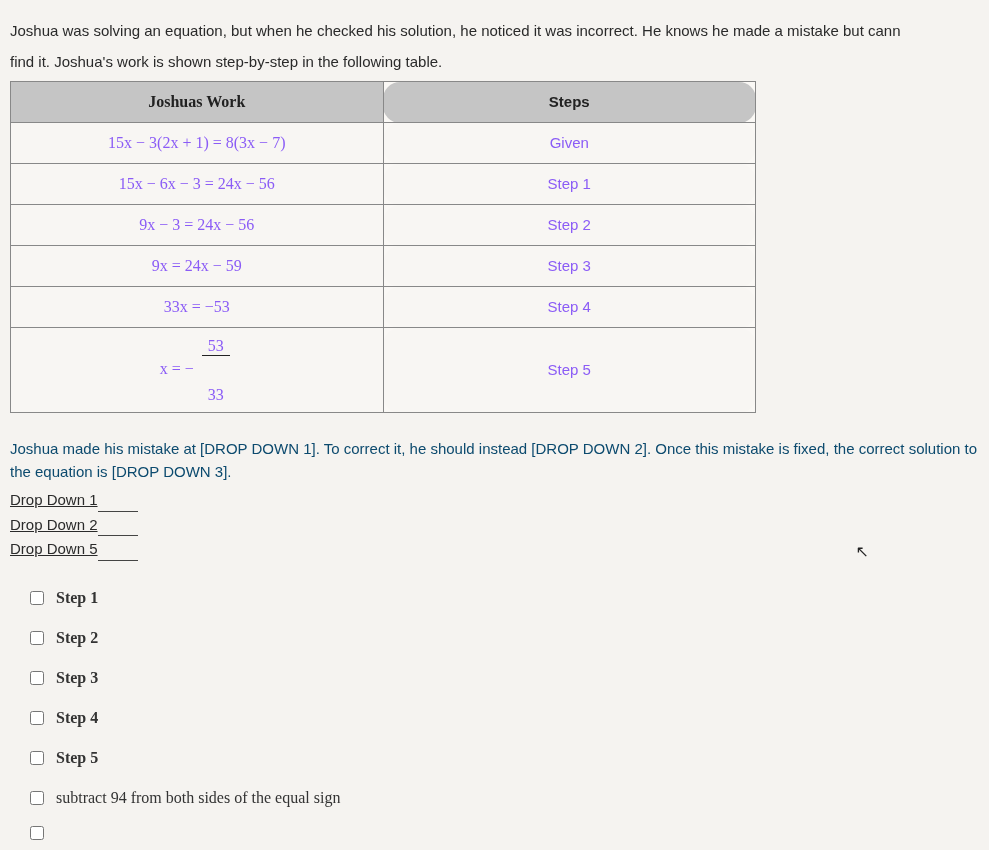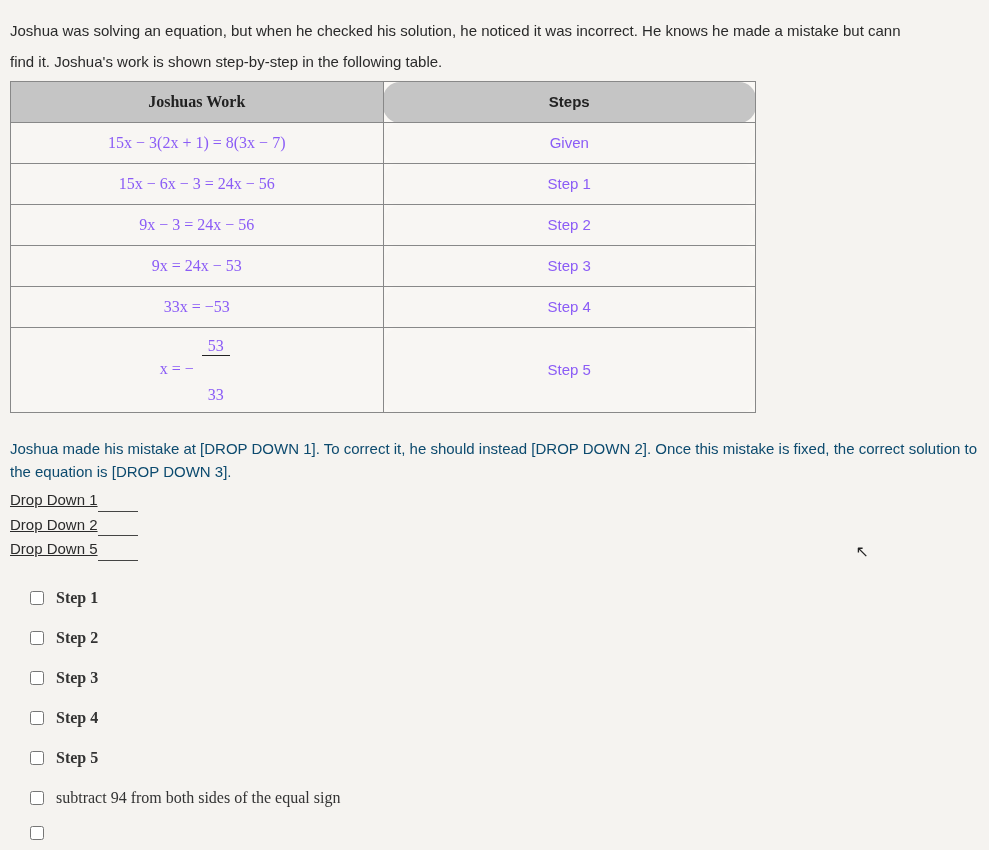--- a/index.html
+++ b/index.html
@@ -137,21 +137,21 @@
     </tr>
     <tr>
       <td class="work-col math"><span>15x − 6x − 3 = 24x − 56</span></td>
       <td class="steps-col">Step 1</td>
     </tr>
     <tr>
       <td class="work-col math"><span>9x − 3 = 24x − 56</span></td>
       <td class="steps-col">Step 2</td>
     </tr>
     <tr>
-      <td class="work-col math"><span>9x = 24x − 53</span></td>
+      <td class="work-col math"><span>9x = 24x − 59</span></td>
       <td class="steps-col">Step 3</td>
     </tr>
     <tr>
       <td class="work-col math"><span>33x = −53</span></td>
       <td class="steps-col">Step 4</td>
     </tr>
     <tr>
       <td class="work-col math">
         <span>x = −</span>
         <span class="fraction">

